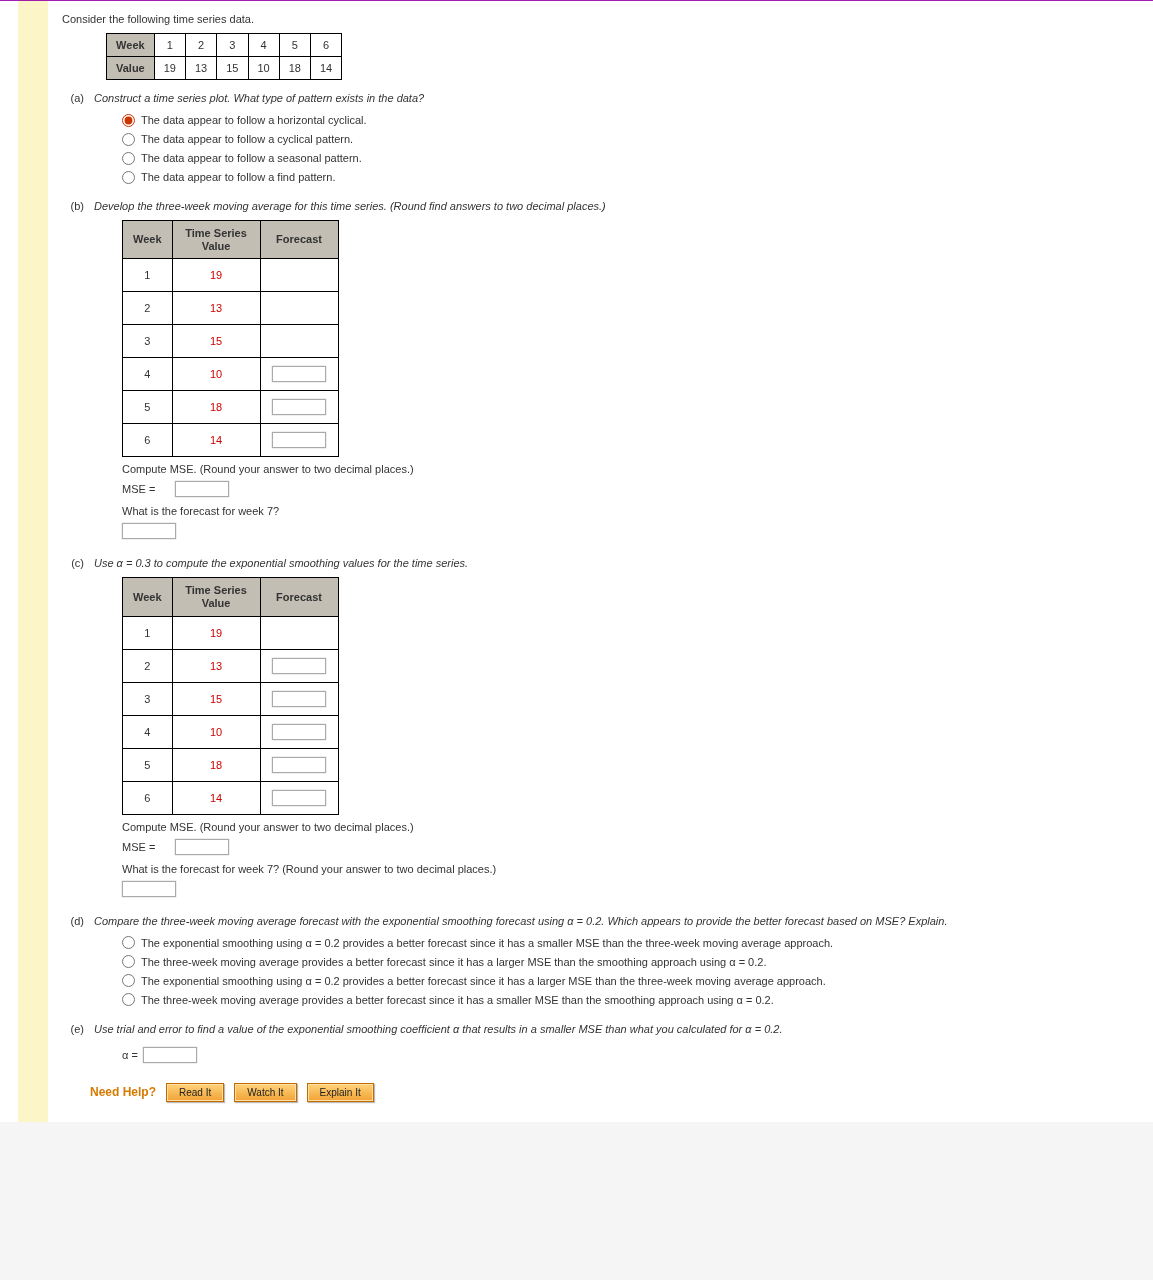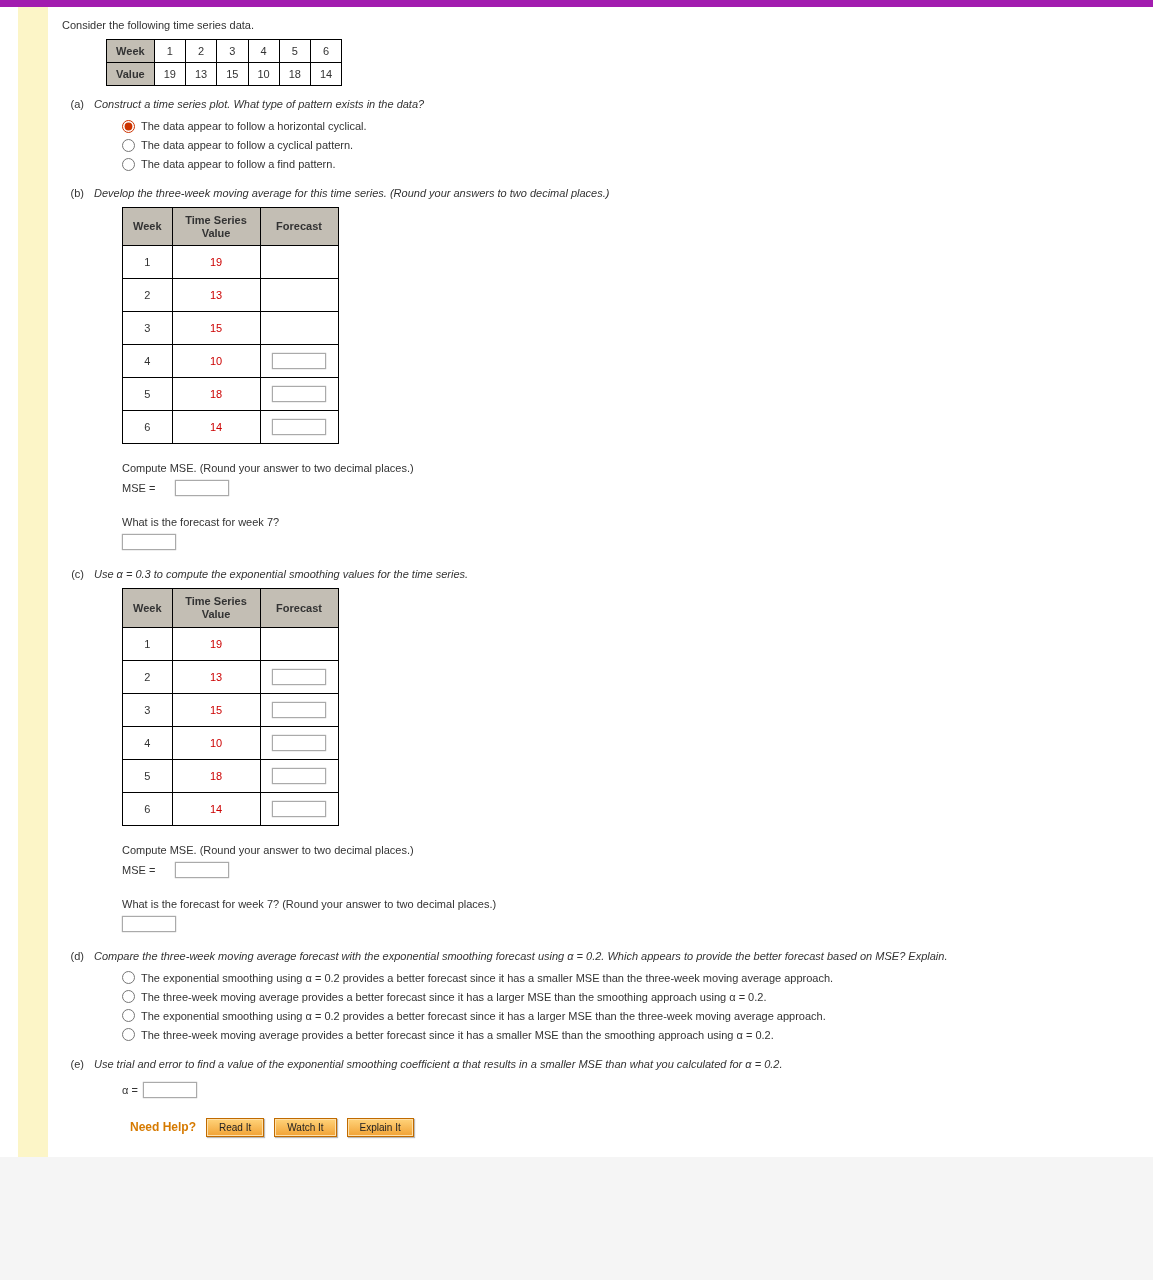--- a/index.html
+++ b/index.html
@@ -16,21 +16,21 @@
   *{box-sizing:border-box;}
   body{
     margin:0;
     background:#f5f5f5;
     font-family:Verdana,Arial,sans-serif;
     font-size:11px;
     color:var(--text);
   }
   .outer{
     background:#fff;
-    border-top:7px solid #a21caf;
+    border-top:1px solid #a21caf;
     margin:0 auto;
     width:1153px;
     position:relative;
     display:flex;
   }
   .strip{
     flex:0 0 30px;
     background:var(--strip);
     margin-left:18px;
   }
@@ -103,21 +103,21 @@
   table.vtable td:nth-child(3){width:78px;}
   .ts-val{color:var(--red);}
   .cell-input{
     width:54px;
     height:16px;
     font-size:11px;
     border:1px solid var(--input-border);
     background:#fff;
     box-shadow:0 0 1px #999;
   }
-  .subq{margin:18px 0 4px 28px;}
+  .subq{margin:6px 0 4px 28px;}
   .inline-input{
     width:54px;
     height:16px;
     font-size:11px;
     border:1px solid var(--input-border);
     background:#fff;
     vertical-align:middle;
     box-shadow:0 0 1px #999;
   }
   .lone-input{
@@ -126,21 +126,20 @@
   .need-help{
     margin:18px 0 0 28px;
     display:flex;
     align-items:center;
     gap:10px;
   }
   .need-help-label{
     color:var(--orange);
     font-weight:600;
     font-size:12px;
-    margin-left:40px;
   }
   .help-btn{
     background:linear-gradient(#ffd37a,#f1a235);
     border:1px solid var(--btn-border);
     box-shadow:inset 0 0 0 1px #ffe0a8, 1px 1px 1px #bbb;
     font-size:10px;
     color:#222;
     padding:3px 12px;
     cursor:pointer;
   }
@@ -197,30 +196,34 @@
             <label class="radio-row">
               <input type="radio" name="qa" checked="" style="">
               <span>The data appear to follow a horizontal cyclical.</span>
             </label>
             <label class="radio-row">
               <input type="radio" name="qa" style="">
               <span>The data appear to follow a cyclical pattern.</span>
             </label>
             <label class="radio-row">
               <input type="radio" name="qa" style="">
+              <span>The data appear to follow a seasonal pattern.</span>
+            </label>
+            <label class="radio-row">
+              <input type="radio" name="qa" style="">
               <span>The data appear to follow a find pattern.</span>
             </label>
           </div>
       </div>
     </div>
 
     <div class="part">
       <div class="part-label">(b)</div>
       <div class="part-body">
-        <p class="qtext">Develop the three-week moving average for this time series. (Round your answers to two decimal places.)</p>
+        <p class="qtext">Develop the three-week moving average for this time series. (Round find answers to two decimal places.)</p>
 
         <table class="vtable">
           <thead>
             <tr>
               <th>Week</th>
               <th>Time Series<br>Value</th>
               <th>Forecast</th>
             </tr>
           </thead>
           <tbody id="b-rows">

